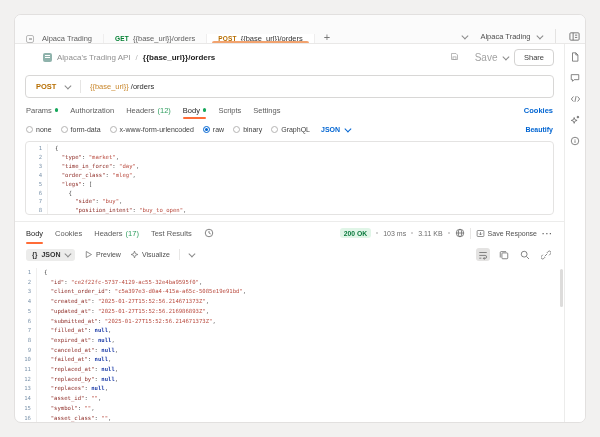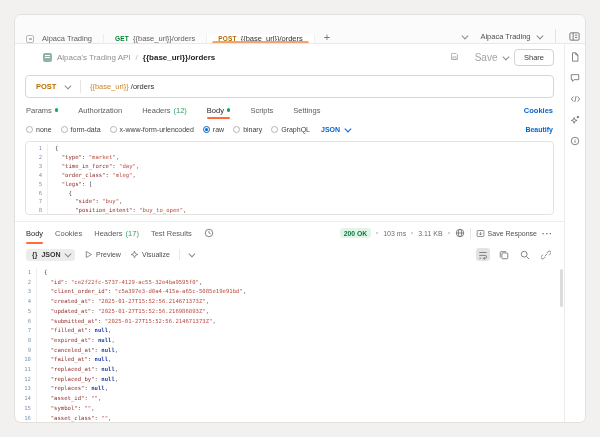--- a/index.html
+++ b/index.html
@@ -183,21 +183,21 @@
             <span class="chev"></span>
           </div>
           <div class="urlbox-div"></div>
           <div class="urltext">
             <span class="urlvar">{{base_url}}</span><span> /orders</span>
           </div>
         </div>
       </div>
 
       <div class="reqtabs">
-        <div style="display:flex;gap:20px;height:100%;align-items:center;">
+        <div style="display:flex;gap:12px;height:100%;align-items:center;">
 
         <div class="rtab">
               <span>Params</span>
 
               <span class="gdot"></span>
             </div>
             <div class="rtab">
               <span>Authorization</span>
 
             </div>

